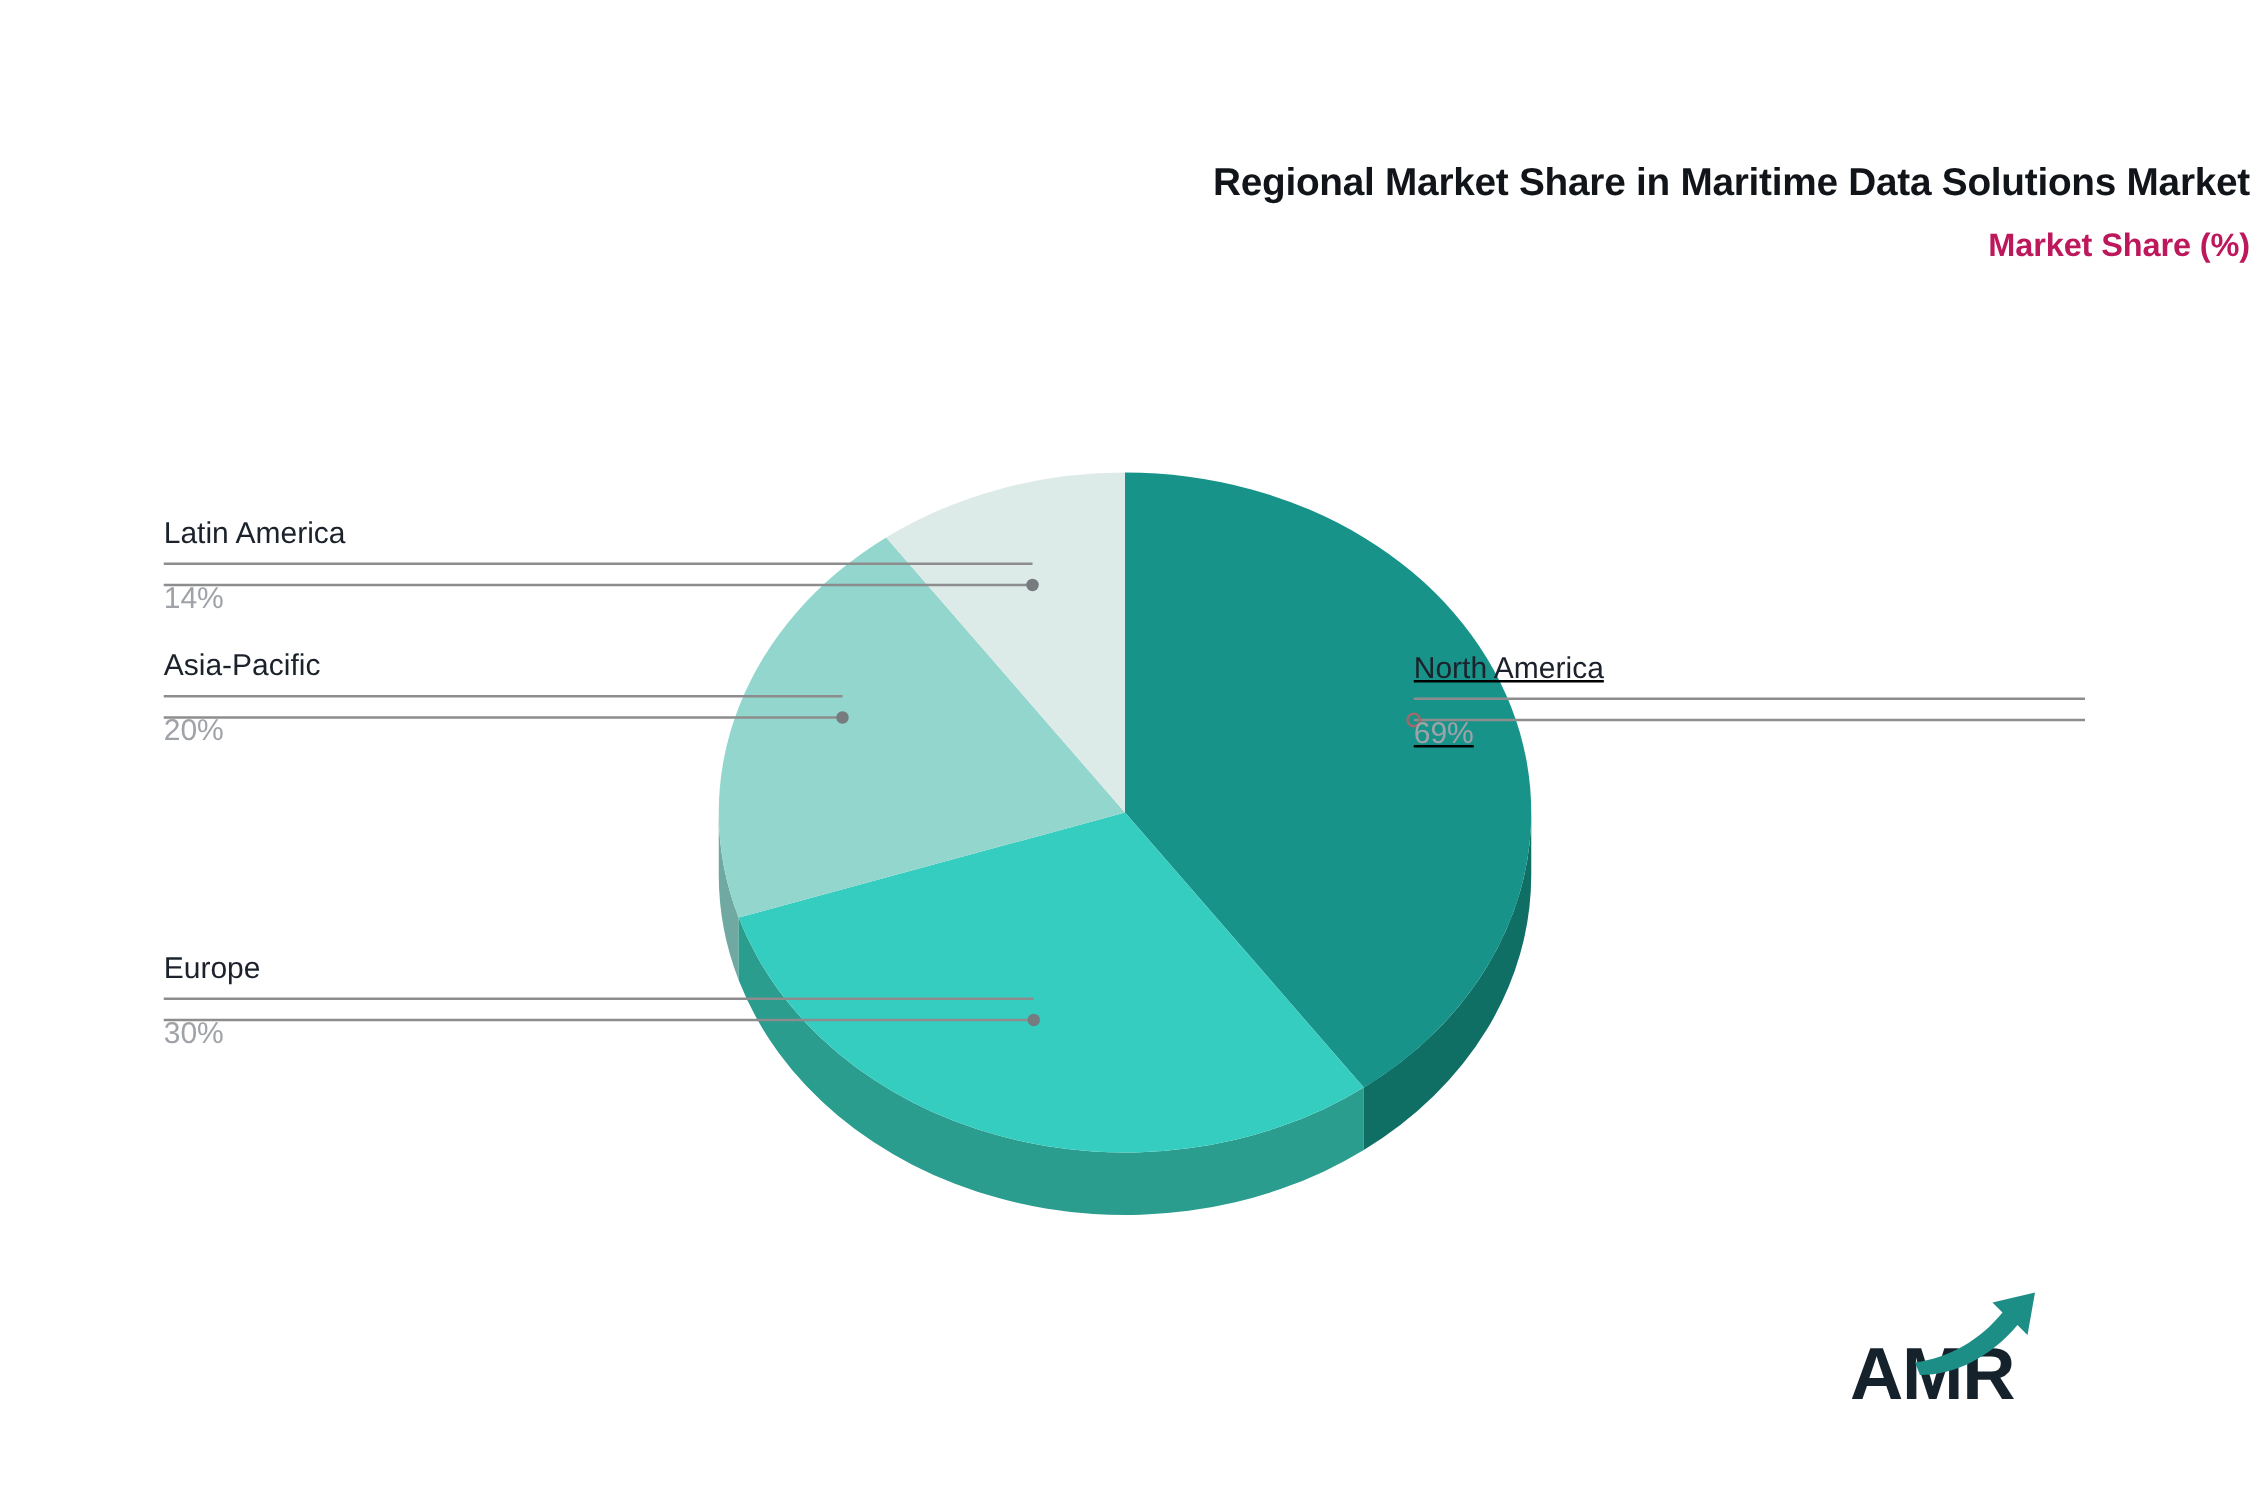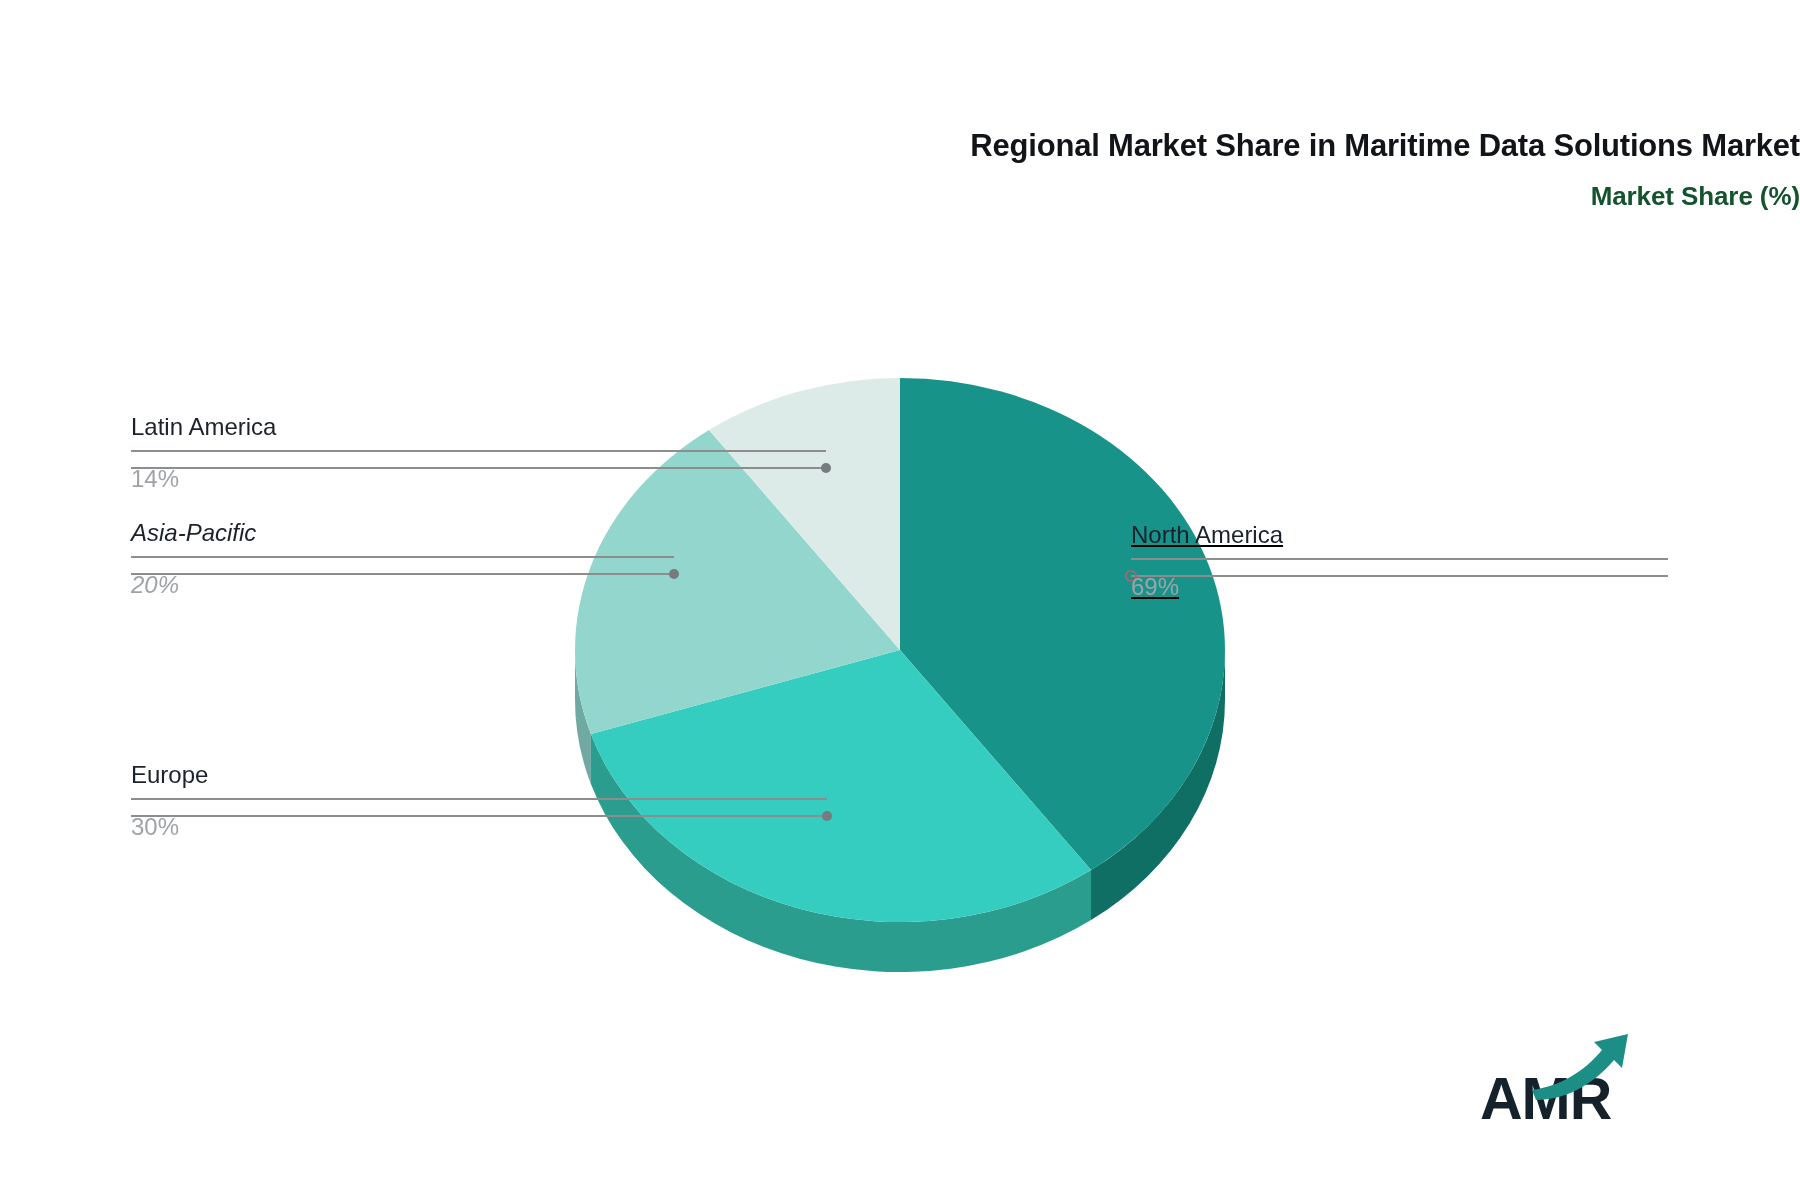--- a/index.html
+++ b/index.html
@@ -37,21 +37,21 @@
     font-weight: bold;
     color: #111418;
     letter-spacing: -0.2px;
     line-height: 1.18;
     margin: 0;
     padding-left: 10px;
   }
   .chart-subtitle {
     font-size: 26px;
     font-weight: bold;
-    color: #14532d;
+    color: #be185d;
     margin: 0;
     padding-top: 16px;
     padding-left: 8px;
     letter-spacing: -0.1px;
   }
 
   
   #chart-svg {
     position: absolute;
     left: 0;
@@ -150,21 +150,21 @@
       <circle cx="1131" cy="576" r="5" fill="none" stroke="#9c6b6b" stroke-width="2"></circle>
     </g>
   </svg>
 
   <div class="callout left" style="left:131px; top:415px; width:695px;">
     <div class="cl-name">Latin America</div>
     <div class="cl-rule"></div>
     <div class="cl-value">14%</div>
   </div>
 
-  <div class="callout left" style="left:131px; top:521px; width:543px;font-style:italic;">
+  <div class="callout left" style="left:131px; top:521px; width:543px;">
     <div class="cl-name">Asia-Pacific</div>
     <div class="cl-rule"></div>
     <div class="cl-value">20%</div>
   </div>
 
   <div class="callout left" style="left:131px; top:763px; width:696px;">
     <div class="cl-name">Europe</div>
     <div class="cl-rule"></div>
     <div class="cl-value">30%</div>
   </div>

